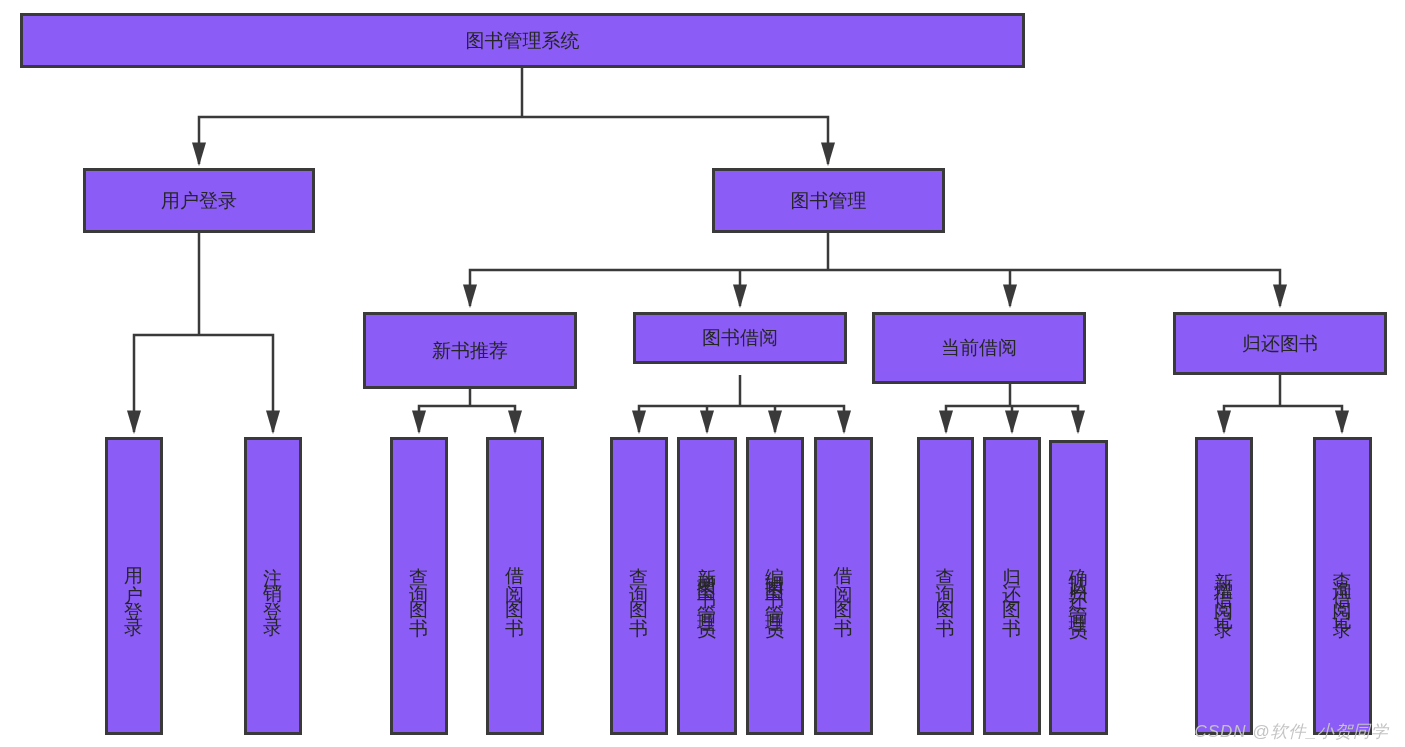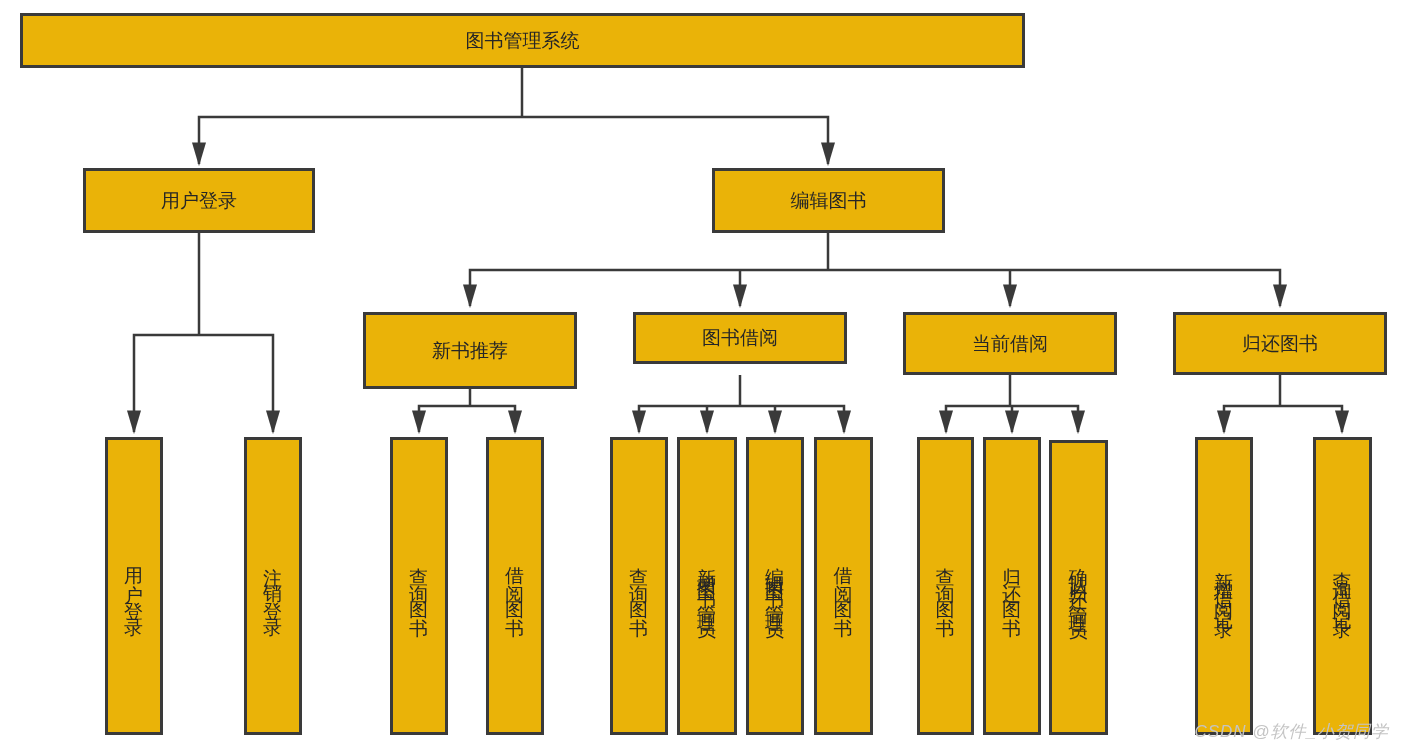--- a/index.html
+++ b/index.html
@@ -17,21 +17,21 @@
     background:var(--bg);
     overflow:hidden;
   }
   svg.wires{position:absolute;left:0;top:0;z-index:1;}
   svg.wires path.wire{fill:none;stroke:var(--line);stroke-width:2.5;}
   svg.wires .arrowhead{fill:var(--line);}
   .node{
     position:absolute;
     box-sizing:border-box;
     border:3px solid var(--boxborder);
-    background:#eab308;
+    background:#8b5cf6;
     display:flex;align-items:center;justify-content:center;
     color:var(--text);
     font-size:19px;
     z-index:2;
     text-align:center;
   }
   .leaf{top:437px;height:298px;}
   .vtext{
     writing-mode:vertical-rl;
     text-orientation:mixed;
@@ -92,30 +92,30 @@
   </svg>
 
   <div class="node" style="left:20px;top:13px;width:1005px;height:55px">
     <span>图书管理系统</span>
   </div>
 
   <div class="node" style="left:83px;top:168px;width:232px;height:65px">
     <span>用户登录</span>
   </div>
   <div class="node" style="left:712px;top:168px;width:233px;height:65px">
-    <span>编辑图书</span>
+    <span>图书管理</span>
   </div>
 
   <div class="node" style="left:363px;top:312px;width:214px;height:77px">
     <span>新书推荐</span>
   </div>
   <div class="node" style="left:633px;top:312px;width:214px;height:52px">
     <span>图书借阅</span>
   </div>
-  <div class="node" style="left:903px;top:312px;width:214px;height:63px">
+  <div class="node" style="left:872px;top:312px;width:214px;height:72px">
     <span>当前借阅</span>
   </div>
   <div class="node" style="left:1173px;top:312px;width:214px;height:63px">
     <span>归还图书</span>
   </div>
 
   <div class="node leaf s4" style="left:105px;width:58px">
     <span class="vtext">用户登录</span>
   </div>
   <div class="node leaf s4" style="left:244px;width:58px">

